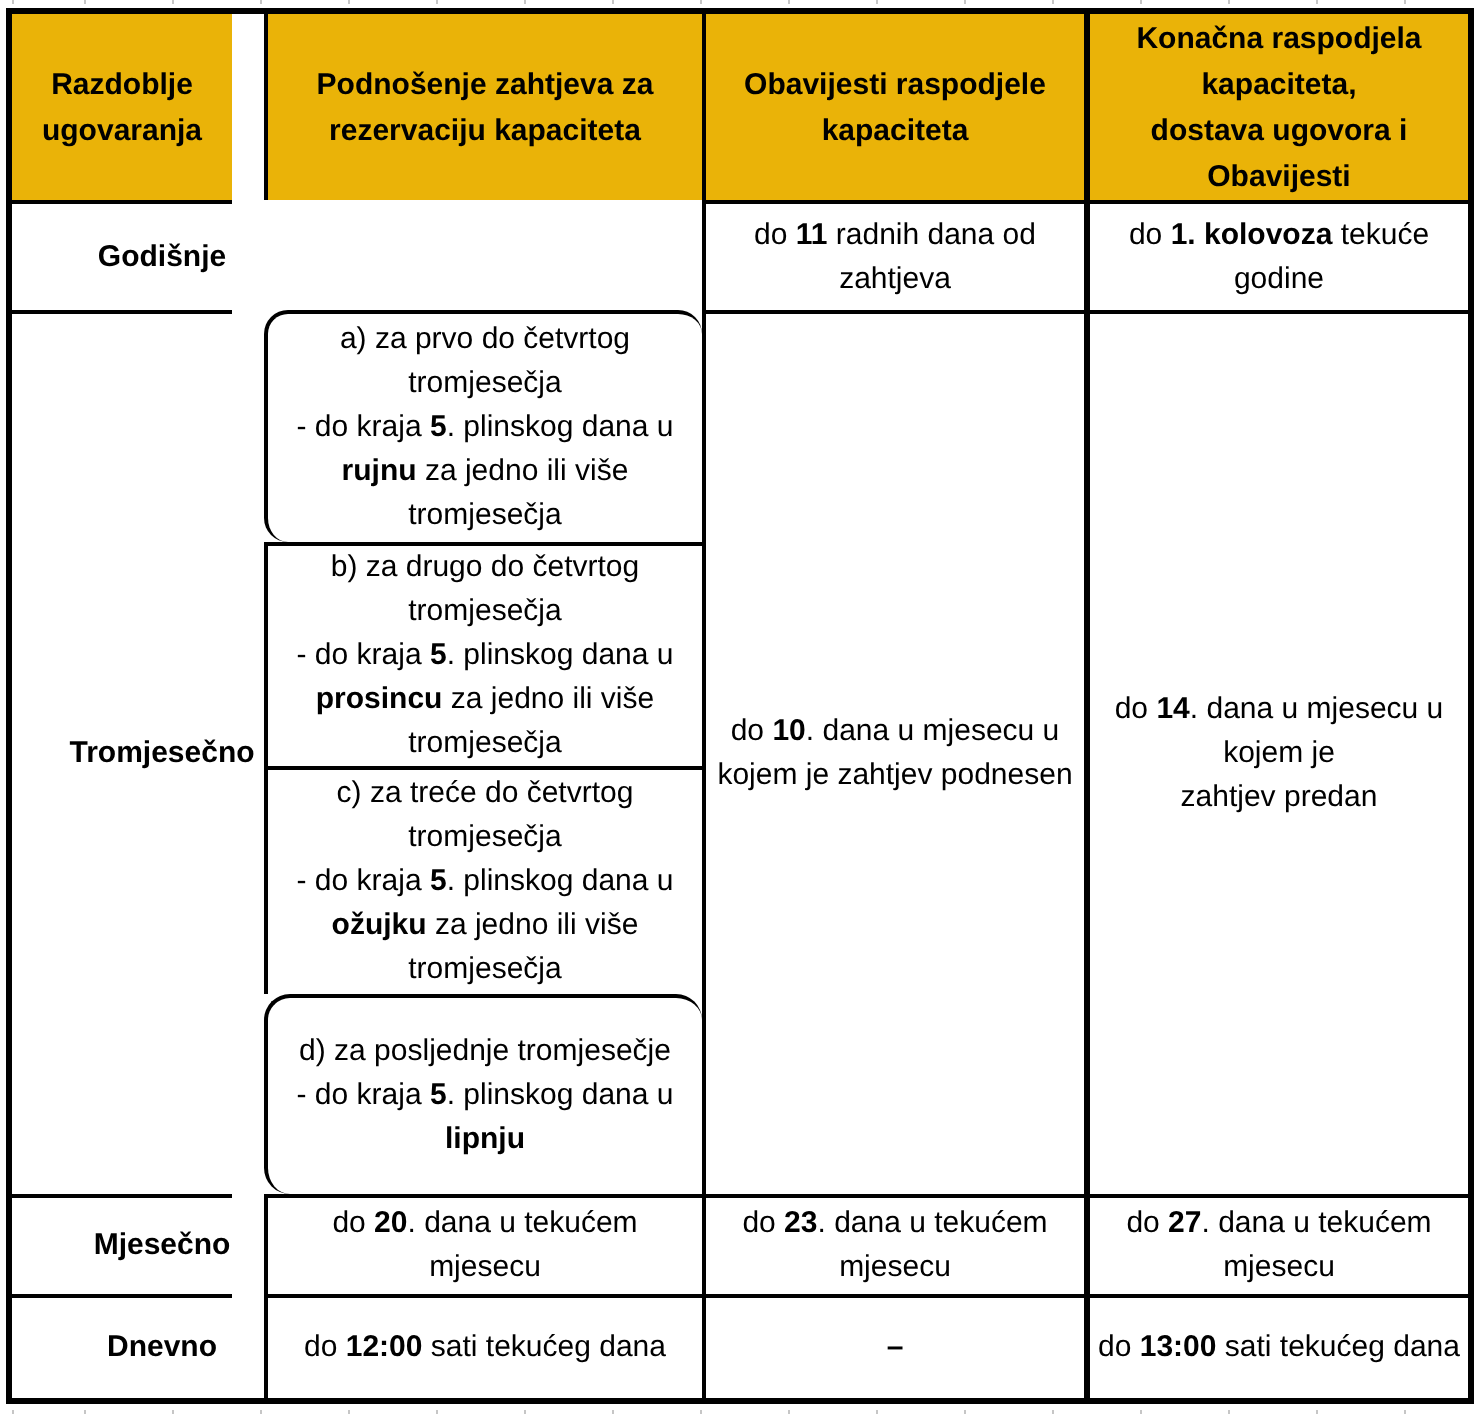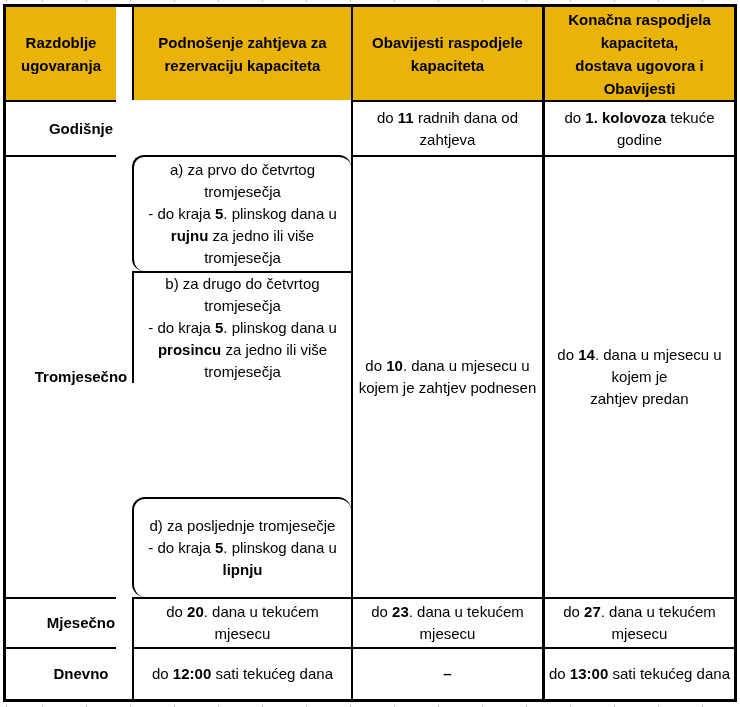--- a/index.html
+++ b/index.html
@@ -102,20 +102,23 @@
         <span><span>do </span><b>1. kolovoza</b><span> tekuće godine</span></span>
       </div>
 
     <div class="cell label c1 rspan4 bt">Tromjesečno</div>
     <div class="cell c2 r3 bt bl2">
         <span><span>a) za prvo do četvrtog tromjesečja</span><br><span>- do kraja </span><b>5</b><span>. plinskog dana u </span><b>rujnu</b><span> za jedno ili više tromjesečja</span></span>
       </div>
     <div class="cell c2 r4 bt bl2">
         <span><span>b) za drugo do četvrtog tromjesečja</span><br><span>- do kraja </span><b>5</b><span>. plinskog dana u </span><b>prosincu</b><span> za jedno ili više tromjesečja</span></span>
       </div>
+    <div class="cell c2 r5 bt bl2">
+        <span><span>c) za treće do četvrtog tromjesečja</span><br><span>- do kraja </span><b>5</b><span>. plinskog dana u </span><b>ožujku</b><span> za jedno ili više tromjesečja</span></span>
+      </div>
     <div class="cell c2 r6 bt bl2">
         <span><span>d) za posljednje tromjesečje</span><br><span>- do kraja </span><b>5</b><span>. plinskog dana u </span><b>lipnju</b></span>
       </div>
     <div class="cell c3 rspan4 bt bl2">
         <span><span>do </span><b>10</b><span>. dana u mjesecu u kojem je zahtjev podnesen</span></span>
       </div>
     <div class="cell c4 rspan4 bt bl3">
         <span><span>do </span><b>14</b><span>. dana u mjesecu u</span><br><span>kojem je</span><br><span>zahtjev predan</span></span>
       </div>
 

